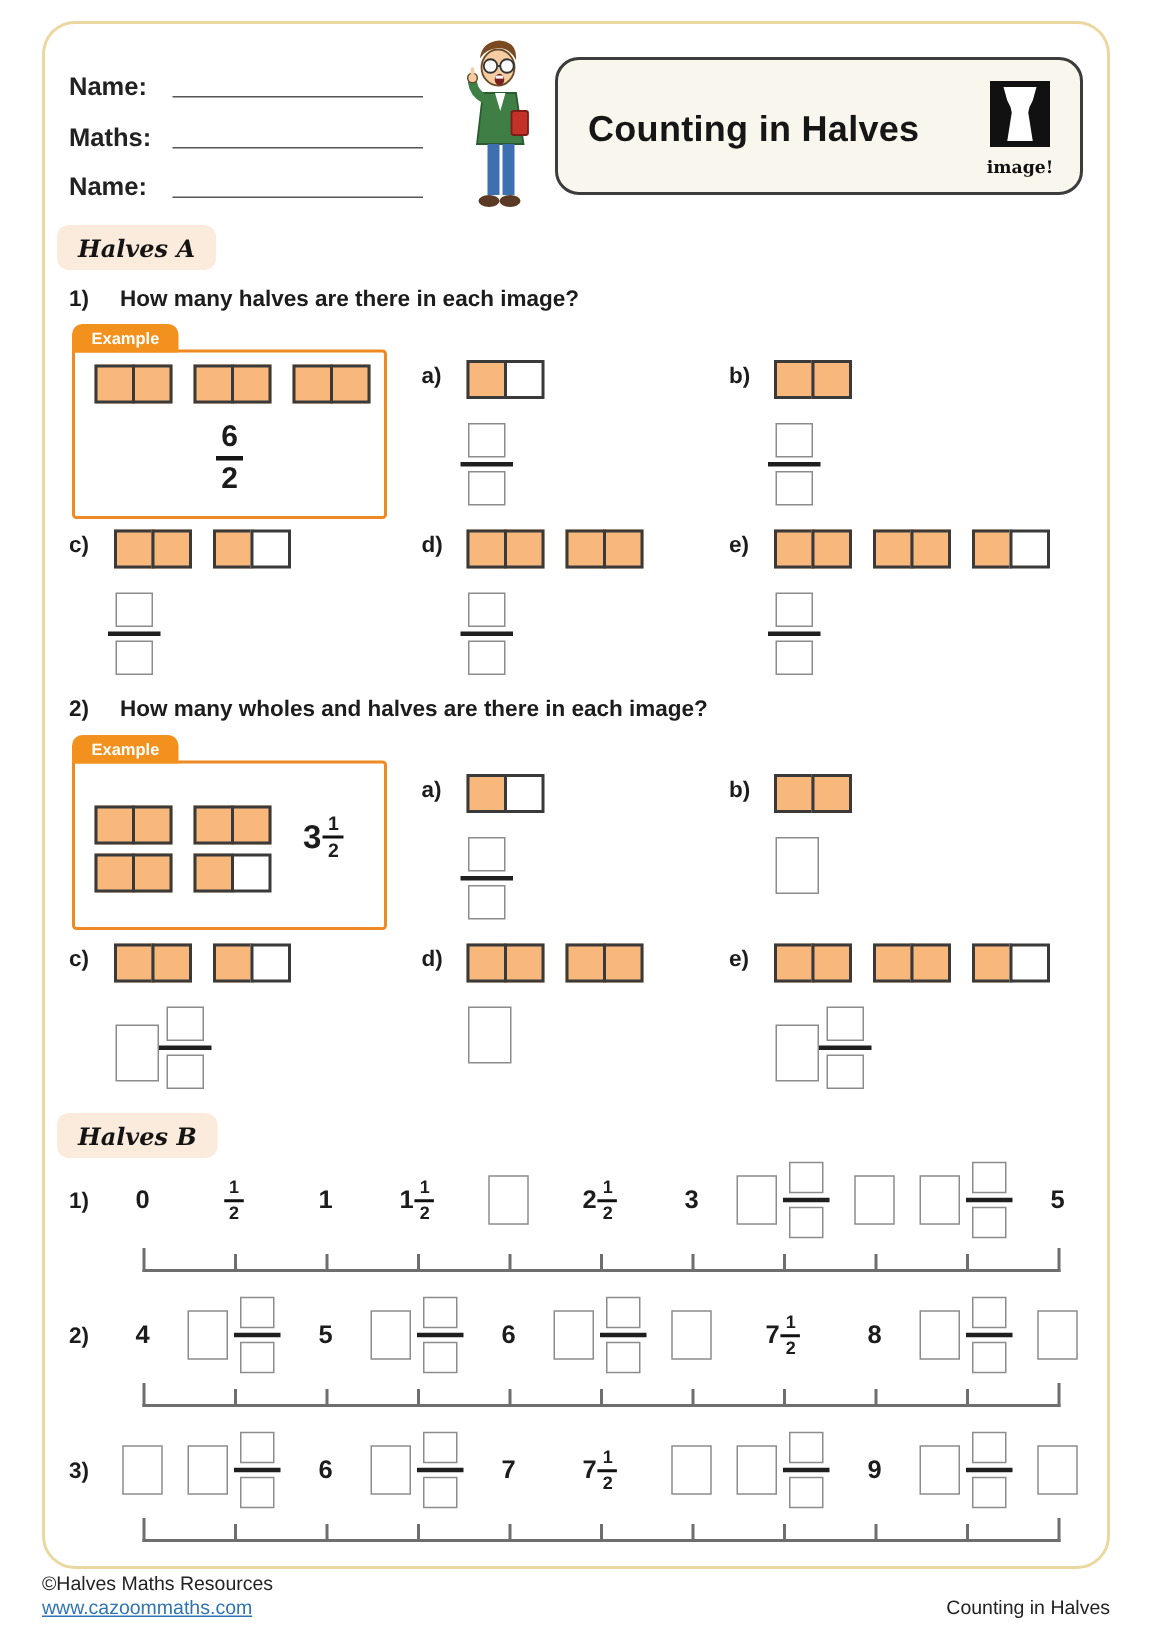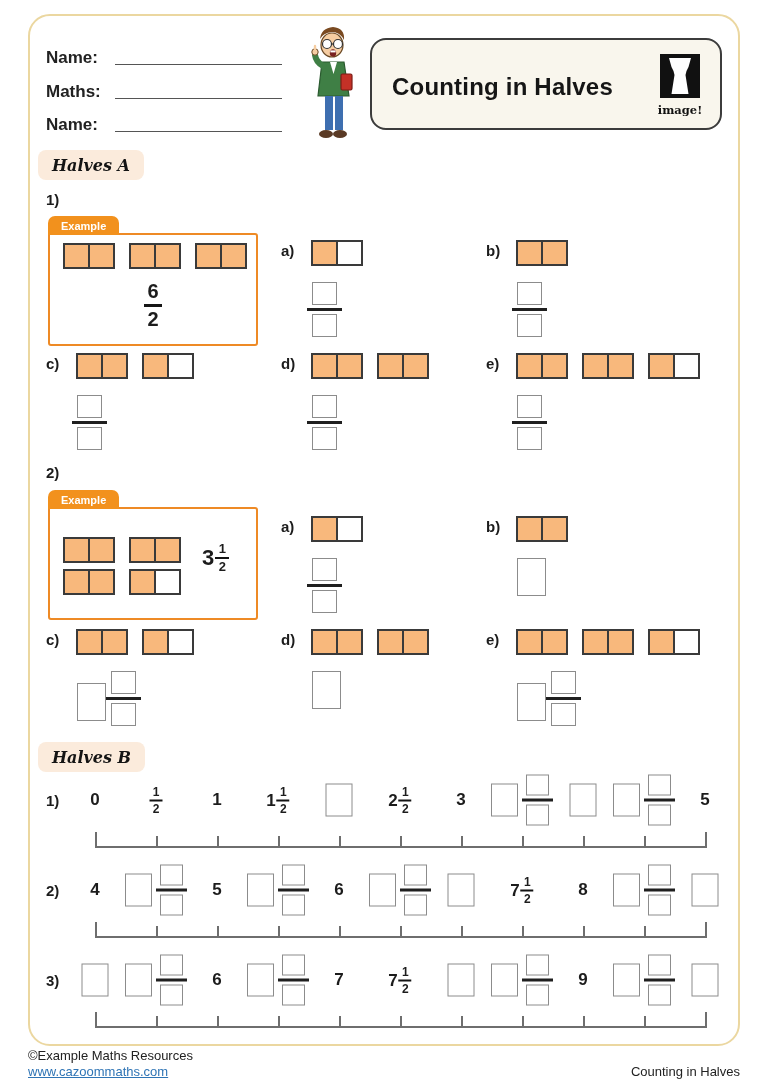--- a/index.html
+++ b/index.html
@@ -118,20 +118,21 @@
       </svg>
       <div class="logo-text">image!</div>
     </div>
   </div>
 
   <div class="badge" style="left:38px; top:150px;">
     <span>Halves A</span>
   </div>
 
   <span class="q-num" style="left:46px; top:191px;">1)</span>
+  <span class="q-text" style="left:80px; top:191px;">How many halves are there in each image?</span>
 
   <div class="ex-box" style="left:48px; top:233px; height:113px;">
     <div class="ex-tab">Example</div>
     <div style="position:absolute; left:13px; top:8px;" class="bars-row">
         <div class="bar">
           <span class="cell f"></span>
           <span class="cell f"></span>
         </div>
         <div class="bar">
           <span class="cell f"></span>
@@ -240,20 +241,21 @@
       <div class="answer" style="left: 31px; top: 42px;">
         <div class="aw-frac">
           <div class="aw-sq"></div>
           <div class="aw-line"></div>
           <div class="aw-sq"></div>
         </div>
       </div>
     </div>
 
   <span class="q-num" style="left:46px; top:464px;">2)</span>
+  <span class="q-text" style="left:80px; top:464px;">How many wholes and halves are there in each image?</span>
 
   <div class="ex-box" style="left:48px; top:507px; height:113px;">
     <div class="ex-tab">Example</div>
     <div style="position:absolute; left:13px; top:28px;" class="bars-row">
         <div class="bar">
           <span class="cell f"></span>
           <span class="cell f"></span>
         </div>
         <div class="bar">
           <span class="cell f"></span>
@@ -607,16 +609,16 @@
         <div class="tick" style="left: 244px;"></div>
         <div class="tick" style="left: 305px;"></div>
         <div class="tick" style="left: 366px;"></div>
         <div class="tick" style="left: 427px;"></div>
         <div class="tick" style="left: 488px;"></div>
         <div class="tick" style="left: 549px;"></div>
         <div class="tick end" style="left: 610px;"></div>
       </div>
     </div>
 
-  <span class="footer-copy">©Example Maths Resources</span>
+  <span class="footer-copy">©Halves Maths Resources</span>
   <span class="footer-url">www.cazoommaths.com</span>
   <span class="footer-title">Counting in Halves</span>
 </div>
 
 </body></html>

